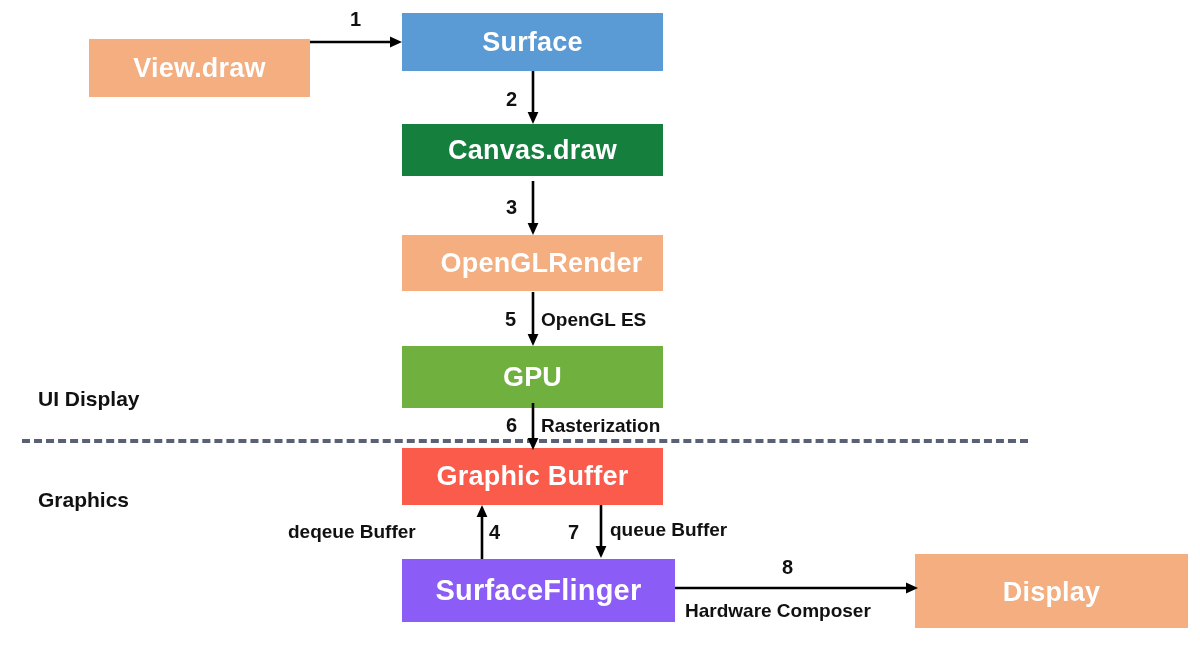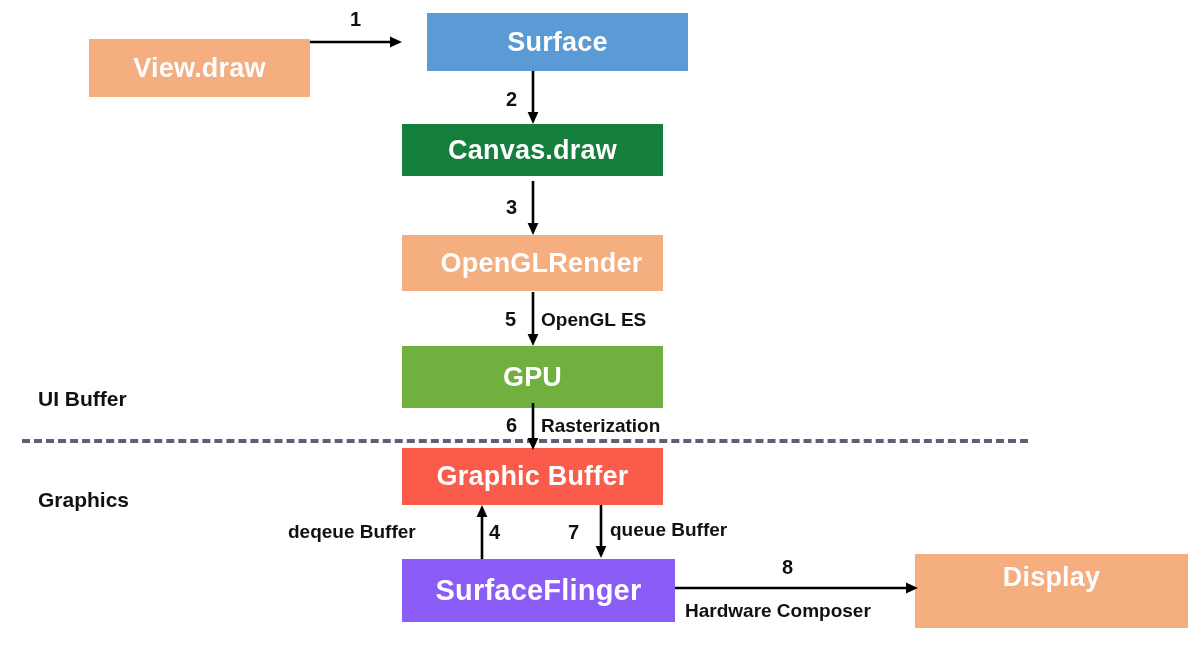--- a/index.html
+++ b/index.html
@@ -26,27 +26,27 @@
     box-sizing: border-box;
     white-space: nowrap;
   }
   .node-label {
     line-height: 1;
     text-shadow: 0 0 1px rgba(0,0,0,0.06);
   }
 
   
   .n-viewdraw      { left: 89px;  top: 13px;  width: 221px; height: 58px; background: #F4AE7F; font-size: 27px; margin-top: 26px; }
-  .n-surface       { left: 402px; top: 13px;  width: 261px; height: 58px; background: #5B9BD5; font-size: 27px; margin-left: 25px; }
+  .n-surface       { left: 402px; top: 13px;  width: 261px; height: 58px; background: #5B9BD5; font-size: 27px; }
   .n-canvasdraw    { left: 402px; top: 124px; width: 261px; height: 52px; background: #15803d; font-size: 27px; }
   .n-openglrender  { left: 402px; top: 235px; width: 261px; height: 56px; background: #F4AE7F; font-size: 27px; padding-left: 18px; }
   .n-gpu           { left: 402px; top: 346px; width: 261px; height: 62px; background: #6FB03F; font-size: 27px; }
   .n-graphicbuffer { left: 402px; top: 448px; width: 261px; height: 57px; background: #FB5B4A; font-size: 27px; }
   .n-surfaceflinger{ left: 402px; top: 559px; width: 273px; height: 63px; background: #8b5cf6; font-size: 29px; }
-  .n-display       { left: 915px; top: 554px; width: 273px; height: 74px; background: #F4AE7F; font-size: 27px; align-items: flex-start; padding-top: 10px; }
+  .n-display       { left: 915px; top: 554px; width: 273px; height: 74px; background: #F4AE7F; font-size: 27px; align-items: center; padding-top: 2px; }
 
   
   .section-label {
     position: absolute;
     color: #111111;
     font-weight: bold;
     font-size: 21px;
     white-space: nowrap;
   }
   .sec-ui       { left: 38px; top: 387px; }
@@ -82,21 +82,21 @@
     white-space: nowrap;
   }
   .edge-num { font-size: 20px; }
   .edge-text { font-size: 19px; }
 </style>
 </head>
 <body>
 
 <div id="canvas">
 
-  <div class="section-label sec-ui">UI Buffer</div>
+  <div class="section-label sec-ui">UI Display</div>
   <div class="section-label sec-graphics">Graphics</div>
 
   <div class="divider"></div>
 
   <div class="node n-viewdraw">
     <span class="node-label">View.draw</span>
   </div>
 
   <div class="node n-surface">
     <span class="node-label">Surface</span>

